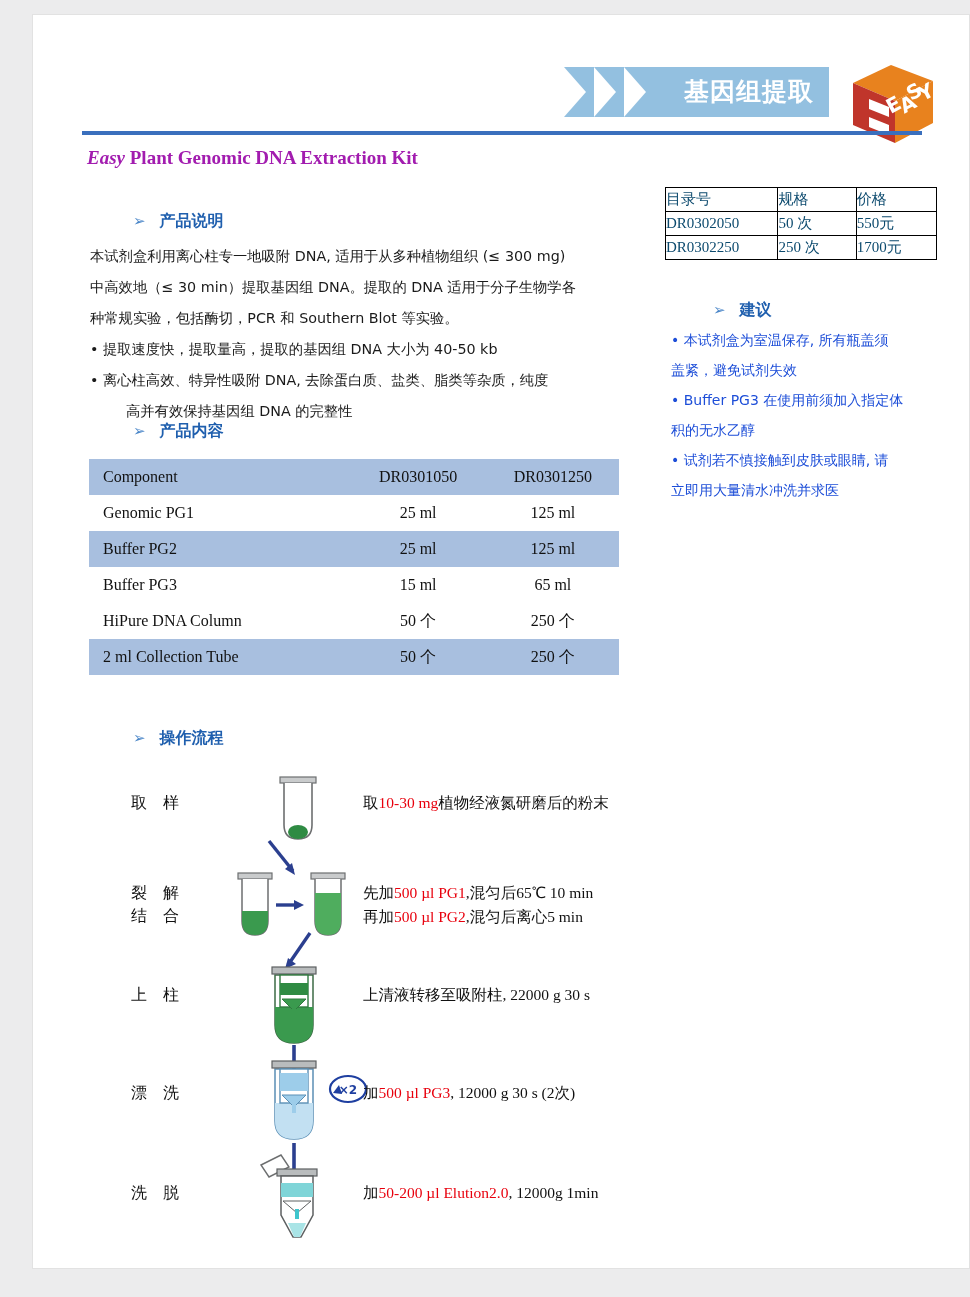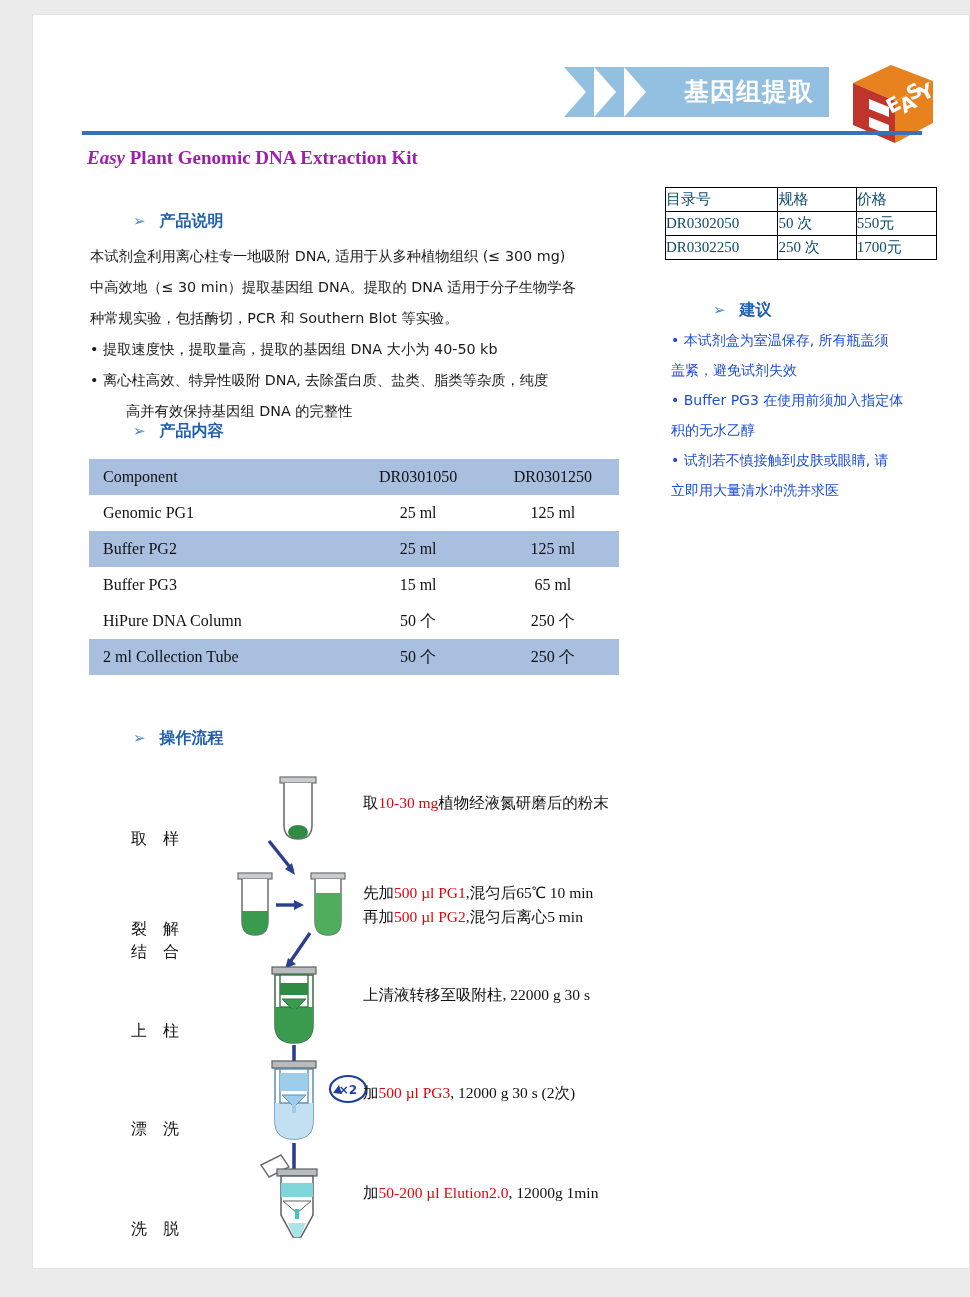--- a/index.html
+++ b/index.html
@@ -115,21 +115,21 @@
   .ctable tr.alt{background:#a8bfdf;}
   .ctable .w1{width:255px;}
   .ctable .w2{width:140px;}
   .ctable .w3{width:135px;}
 
   
   .flow{position:absolute;left:0;top:740px;width:938px;height:500px;}
   .flow-label{
     position:absolute;width:110px;text-align:center;
     font-family:"Liberation Serif",serif;
-    font-size:16px;color:#111;letter-spacing:6px;margin-top:36px;
+    font-size:16px;color:#111;letter-spacing:6px;
   }
   .flow-text{
     position:absolute;left:330px;
     font-family:"Liberation Serif",serif;
     font-size:15.5px;color:#111;white-space:nowrap;
   }
   .flow-text .hl{color:#e8000d;}
   .tube-wrap{position:absolute;}
 </style>
 </head>

